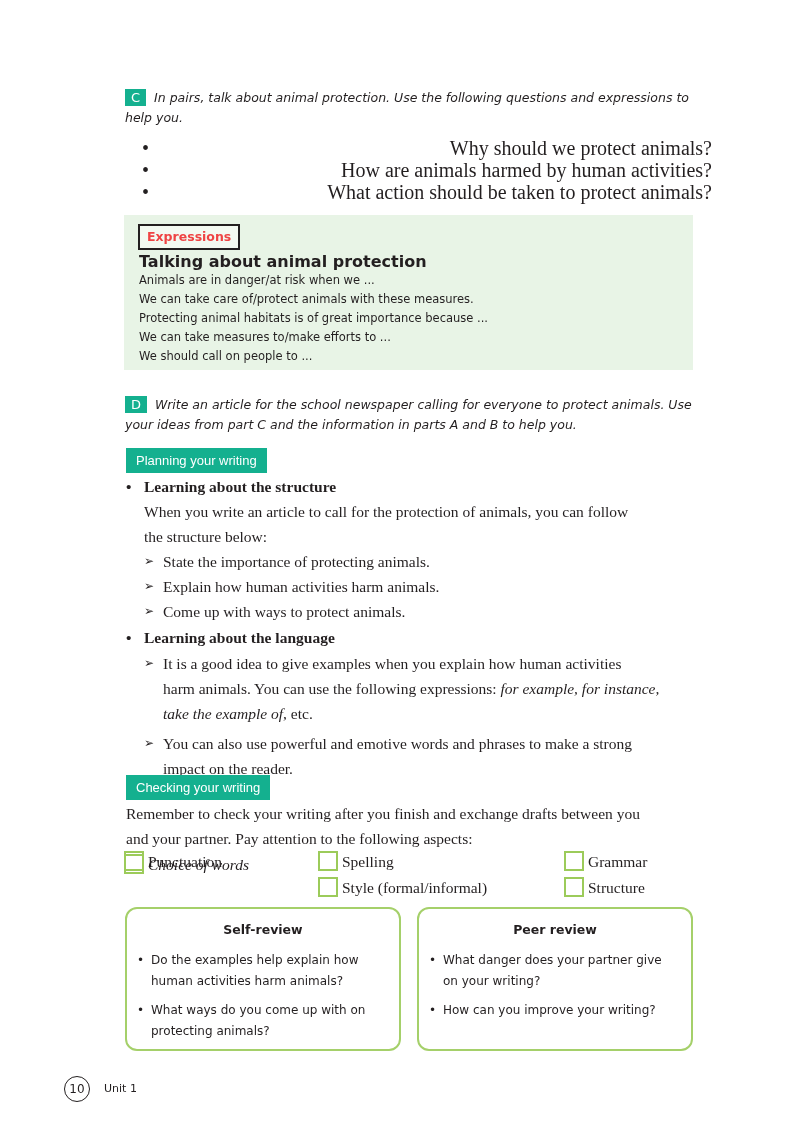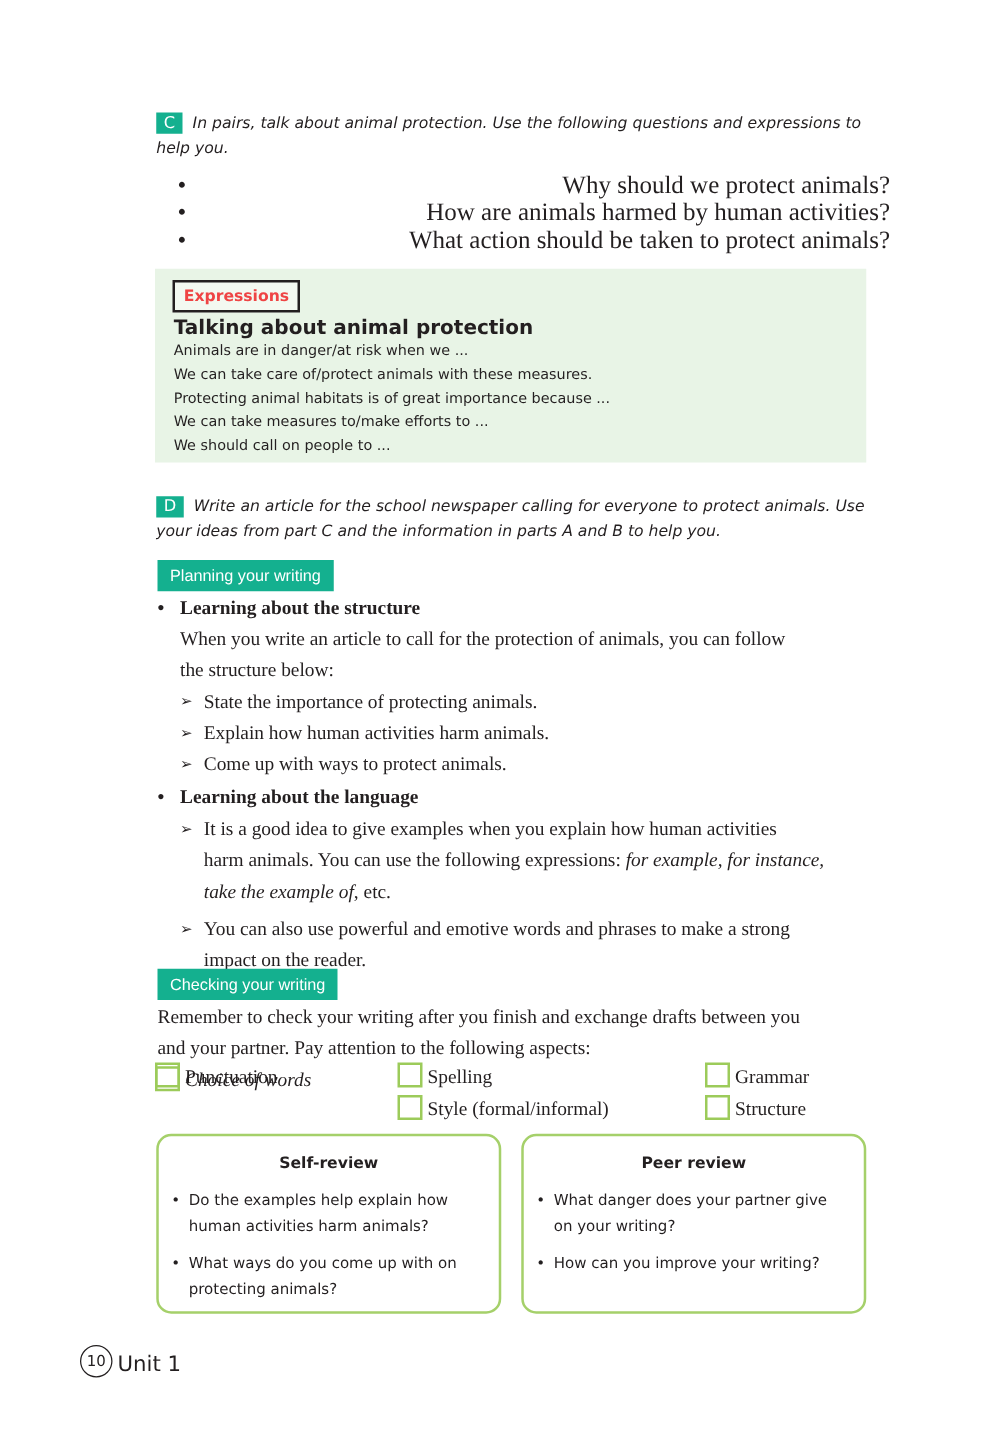--- a/index.html
+++ b/index.html
@@ -28,21 +28,21 @@
   .check-row { font-family:"Liberation Serif", serif; font-size:15.5px; line-height:25px; }
   .cb { display:inline-block; width:16px; height:16px; border:2px solid #9ccb5a; vertical-align:middle; margin-right:4px; position:relative; top:-2px; }
 
   .review { top:907px; height:144px; border:2.5px solid #a5d06a; border-radius:12px; box-sizing:border-box; }
   .review h4 { margin:0; text-align:center; font-family:"DejaVu Sans", sans-serif; font-size:12.5px; font-weight:bold; position:absolute; top:13px; left:0; right:0; }
   .review ul { list-style:none; margin:0; padding:0; position:absolute; top:41px; left:10px; right:14px; font-family:"DejaVu Sans", sans-serif; font-size:12px; line-height:21px; }
   .review li { position:relative; padding-left:14px; margin-bottom:8px; }
   .review li::before { content:"•"; position:absolute; left:0; top:0; }
 
   .page-num { left:64px; top:1076px; width:24px; height:24px; border:1.8px solid #231f20; border-radius:50%; text-align:center; line-height:24px; font-family:"DejaVu Sans", sans-serif; font-size:12px; }
-  .unit-label { left:94px; top:1082px; font-family:"DejaVu Sans", sans-serif; font-size:17px; }
+  .unit-label { left:104px; top:1082px; font-family:"DejaVu Sans", sans-serif; font-size:11px; }
 </style>
 </head>
 <body>
 
 <div class="abs task" style="top:88px;">
   <span class="task-letter">C</span><span>In pairs, talk about animal protection. Use the following questions and expressions to</span><br>
   <span>help you.</span>
 </div>
 
 <ul class="abs bullet-list" style="top:137px;">

